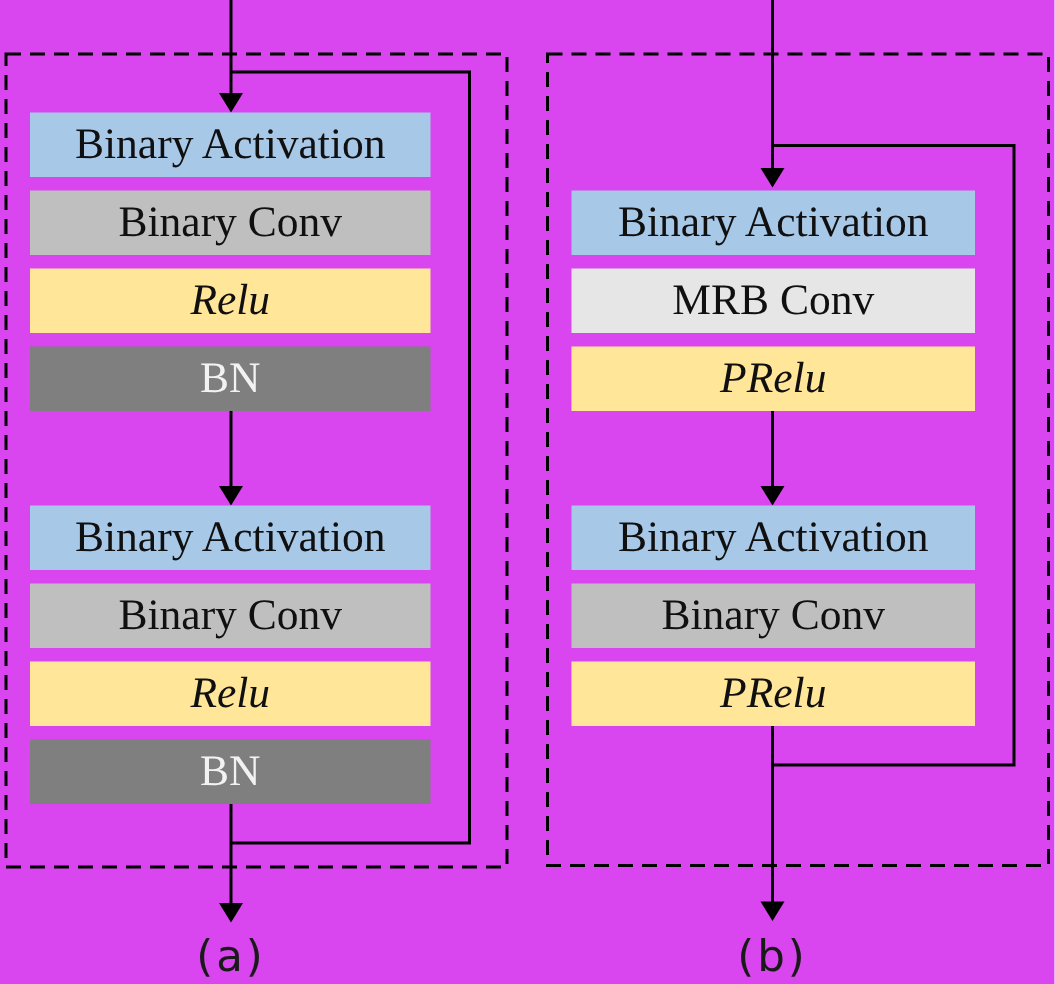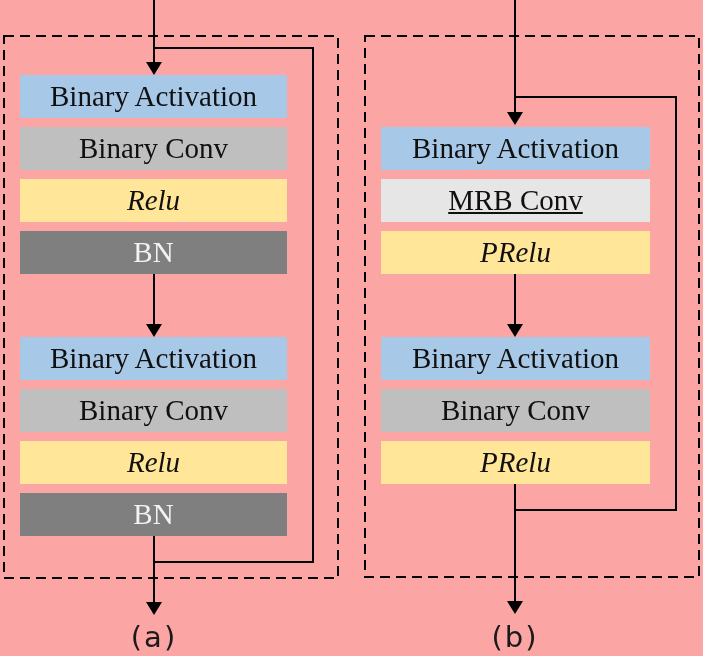--- a/index.html
+++ b/index.html
@@ -4,21 +4,21 @@
 <style>
   html, body {
     margin: 0;
     padding: 0;
     background: #ffffff;
   }
   #canvas {
     position: relative;
     width: 703px;
     height: 656px;
-    background: #fca5a5;
+    background: #d946ef;
     font-family: "Liberation Serif", serif;
     overflow: hidden;
   }
   #linework {
     position: absolute;
     left: 0;
     top: 0;
   }
   .block {
     position: absolute;
@@ -26,21 +26,21 @@
     line-height: 43px;
     text-align: center;
     font-size: 29px;
     color: #101010;
     white-space: nowrap;
   }
   .pa { left: 20px;  width: 267px; }
   .pb { left: 381px; width: 269px; }
   .blk-blue      { background: #a8c8e8; }
   .blk-gray      { background: #bfbfbf; }
-  .blk-lightgray { background: #e7e6e6; text-decoration: underline; }
+  .blk-lightgray { background: #e7e6e6; }
   .blk-yellow    { background: #ffe699; font-style: italic; }
   .blk-dark      { background: #7f7f7f; color: #f2f2f2; }
   .caption {
     position: absolute;
     width: 140px;
     top: 620px;
     text-align: center;
     font-family: "DejaVu Sans", sans-serif;
     font-size: 29px;
     letter-spacing: 2px;

